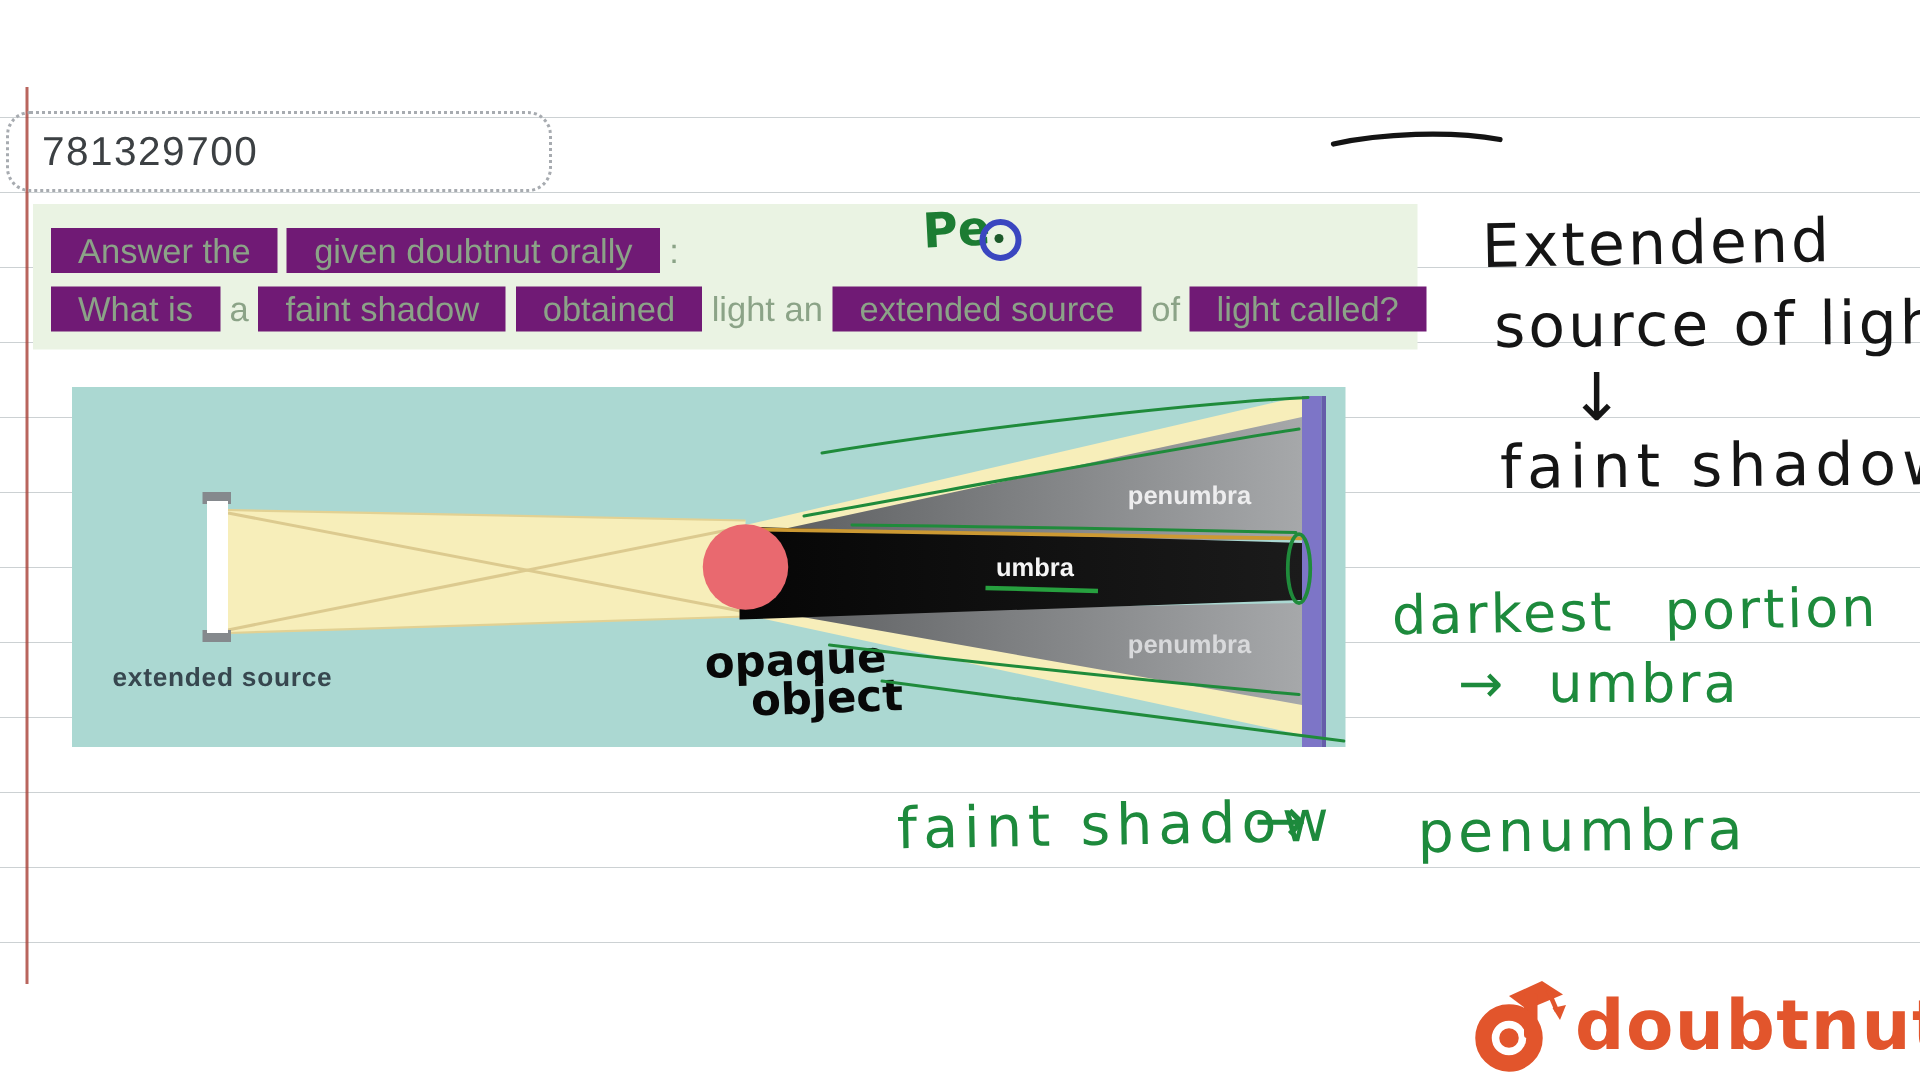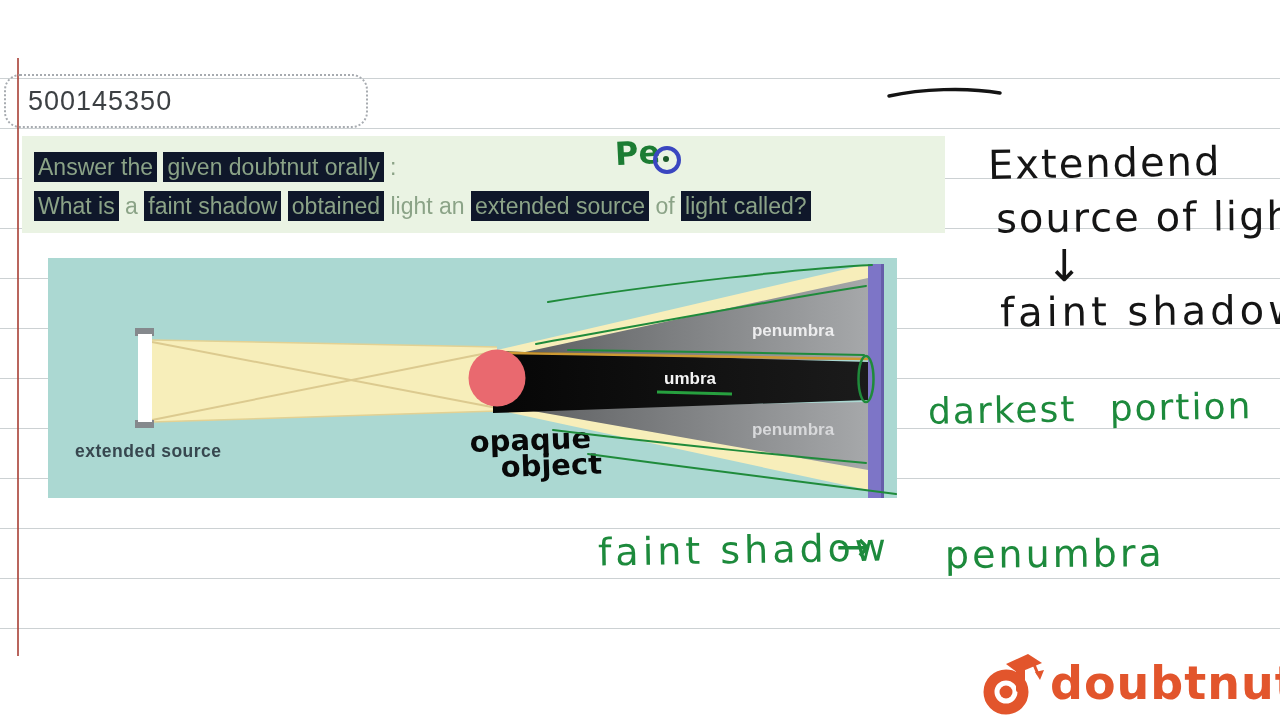--- a/index.html
+++ b/index.html
@@ -10,21 +10,21 @@
          background:repeating-linear-gradient(to bottom,transparent 0 49px,#ccd1d3 49px 50px);}
   .margin-line{position:absolute;left:17px;top:58px;width:2px;height:598px;background:rgba(168,62,52,.8);}
   
   .idbox{position:absolute;left:4px;top:74px;width:364px;height:54px;border:2px dotted #a7abb0;
          border-radius:16px;display:flex;align-items:center;padding-left:22px;box-sizing:border-box;
          font-size:27px;color:#3c4043;letter-spacing:1px;}
   
   .qpanel{position:absolute;left:22px;top:136px;width:923px;height:97px;background:#eaf3e3;
           padding:12px 0 0 12px;box-sizing:border-box;}
   .qline{font-size:23px;line-height:39px;color:#8ba387;white-space:nowrap;}
-  .qline .hl{background:#0f172a;padding:2px 4px;margin-top:12px;}
+  .qline .hl{background:#701a75;padding:2px 18px;margin-top:12px;}
   
   .pen-text{position:absolute;left:615px;top:134px;font-family:"DejaVu Sans",sans-serif;
             font-size:32px;font-weight:600;color:#1c7c33;transform:rotate(-3deg);}
   .pen-ring{position:absolute;left:653px;top:146px;width:20px;height:20px;border:4px solid #3a46c0;
             border-radius:50%;}
   .pen-dot{position:absolute;left:663px;top:156px;width:6px;height:6px;background:#1c5a2a;border-radius:50%;}
   
   .diagram{position:absolute;left:48px;top:258px;width:849px;height:240px;background:#abd8d2;}
   
   .hand{position:absolute;font-family:"DejaVu Sans",sans-serif;color:#151515;white-space:nowrap;}
@@ -36,21 +36,21 @@
 </style>
 </head>
 <body>
 
 <div id="stage">
 
   <div class="ruled"></div>
   <div class="margin-line"></div>
 
   <div class="idbox">
-    <span>500145350</span>
+    <span>781329700</span>
   </div>
 
   <div class="qpanel">
     <div class="qline"><span class="hl">Answer the</span><span> </span><span class="hl">given doubtnut orally</span><span> :</span></div>
     <div class="qline"><span class="hl">What is</span><span> a </span><span class="hl">faint shadow</span><span> </span><span class="hl">obtained</span><span> light an </span><span class="hl">extended source</span><span> of </span><span class="hl">light called?</span></div>
   </div>
 
   <div class="pen-text">Pe</div>
   <div class="pen-ring"></div>
   <div class="pen-dot"></div>
@@ -115,20 +115,21 @@
   <svg style="position:absolute;left:886px;top:84px;" width="118" height="18">
     <path d="M3,12 C35,5 80,3 114,9" stroke="#141414" stroke-width="3.5" fill="none" stroke-linecap="round"></path>
   </svg>
 
   <div class="hand" style="left:988px;top:140px;font-size:40px;letter-spacing:2px;transform:rotate(-1deg);">Extendend</div>
   <div class="hand" style="left:996px;top:194px;font-size:40px;letter-spacing:2px;transform:rotate(-0.5deg);">source of light</div>
   <div class="hand" style="left:1046px;top:240px;font-size:44px;">↓</div>
   <div class="hand" style="left:1000px;top:288px;font-size:40px;letter-spacing:4px;transform:rotate(-0.5deg);">faint shadow</div>
 
   <div class="hand green" style="left:928px;top:388px;font-size:36px;letter-spacing:2px;word-spacing:20px;transform:rotate(-1deg);">darkest portion</div>
+  <div class="hand green" style="left:972px;top:436px;font-size:36px;letter-spacing:2px;"><span>→</span><span style="display:inline-block;width:28px;"></span><span>umbra</span></div>
 
   <div class="hand green" style="left:598px;top:528px;font-size:38px;letter-spacing:4px;transform:rotate(-1deg);">faint shadow</div>
   <div class="hand green" style="left:836px;top:522px;font-size:42px;">→</div>
   <div class="hand green" style="left:945px;top:532px;font-size:38px;letter-spacing:3px;transform:rotate(-0.5deg);">penumbra</div>
 
   <div class="brand">
     <svg width="64" height="66" viewBox="0 0 64 66">
       <polygon points="26,14 48,4 62,13 38,23" fill="#e2552c"></polygon>
       <path d="M52,10 L58,24" stroke="#e2552c" stroke-width="3" fill="none"></path>
       <polygon points="55,22 64,20 60,30" fill="#e2552c"></polygon>

